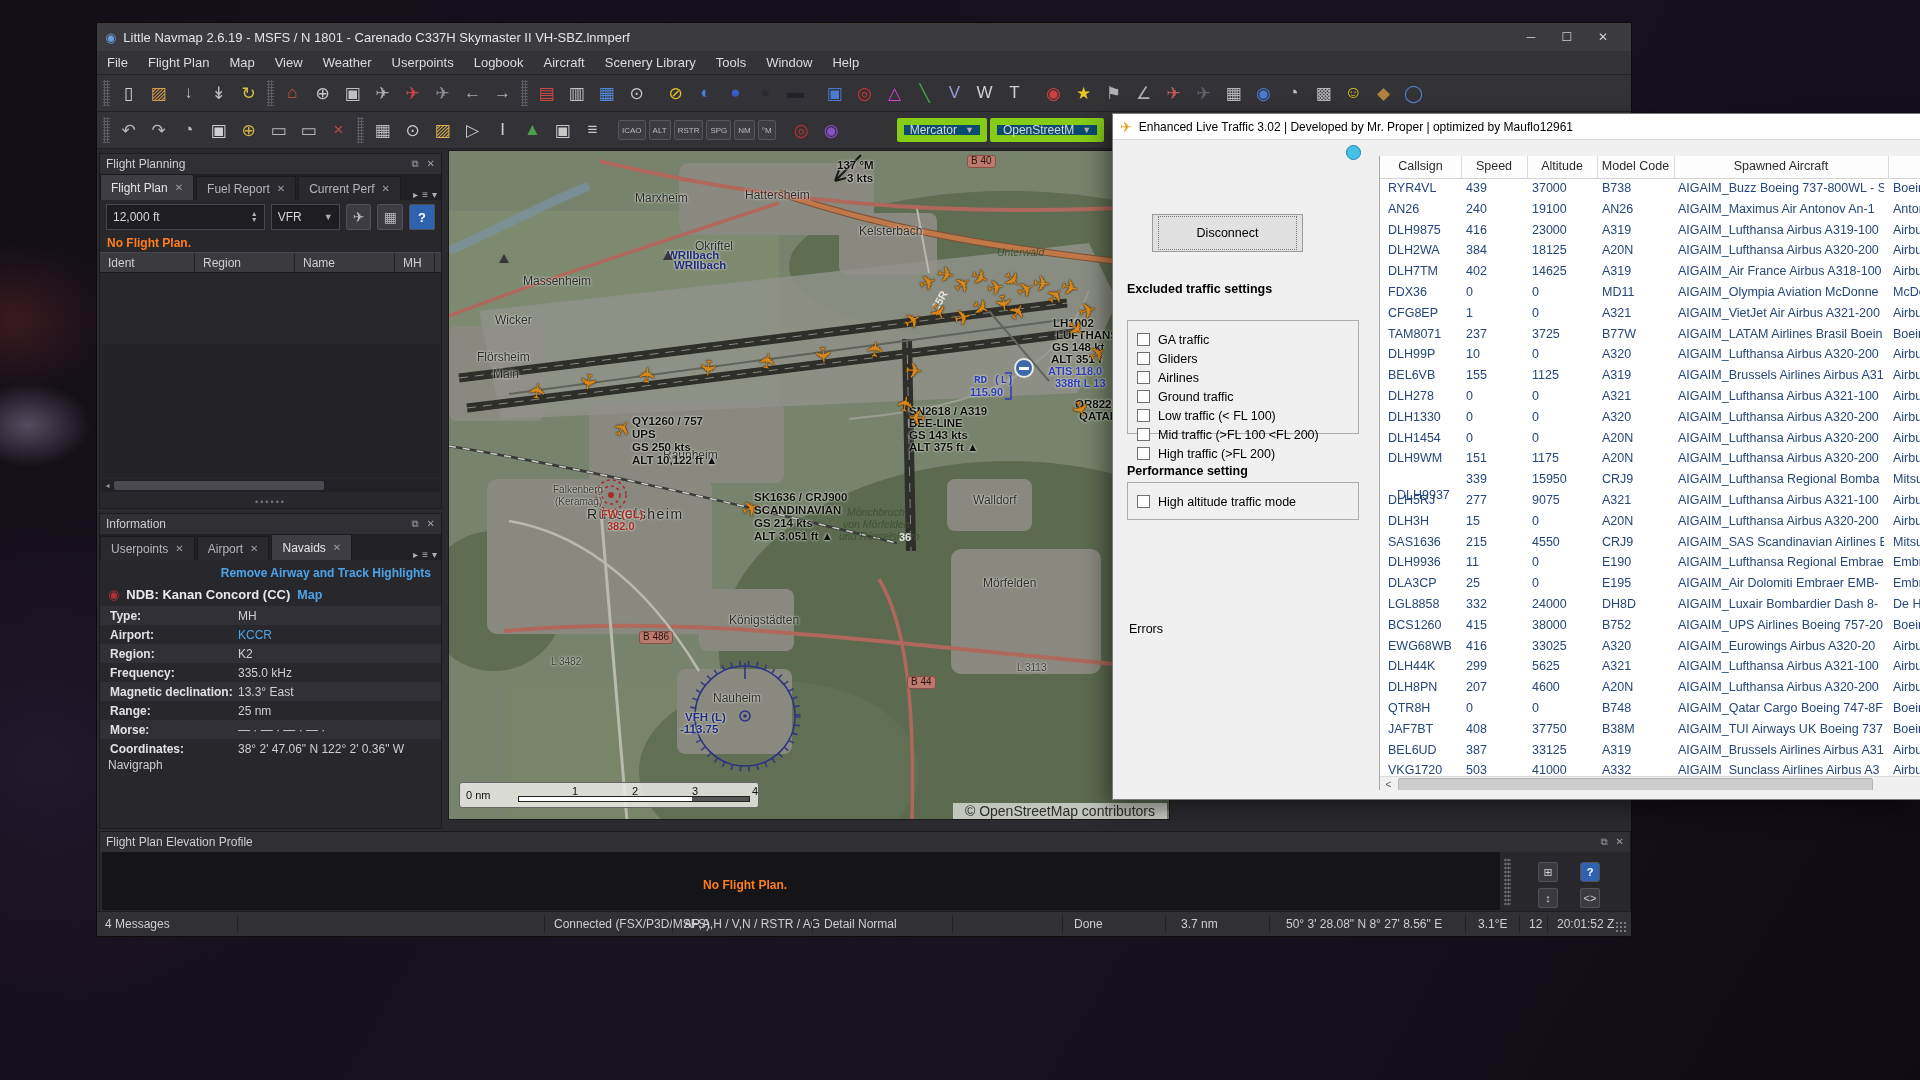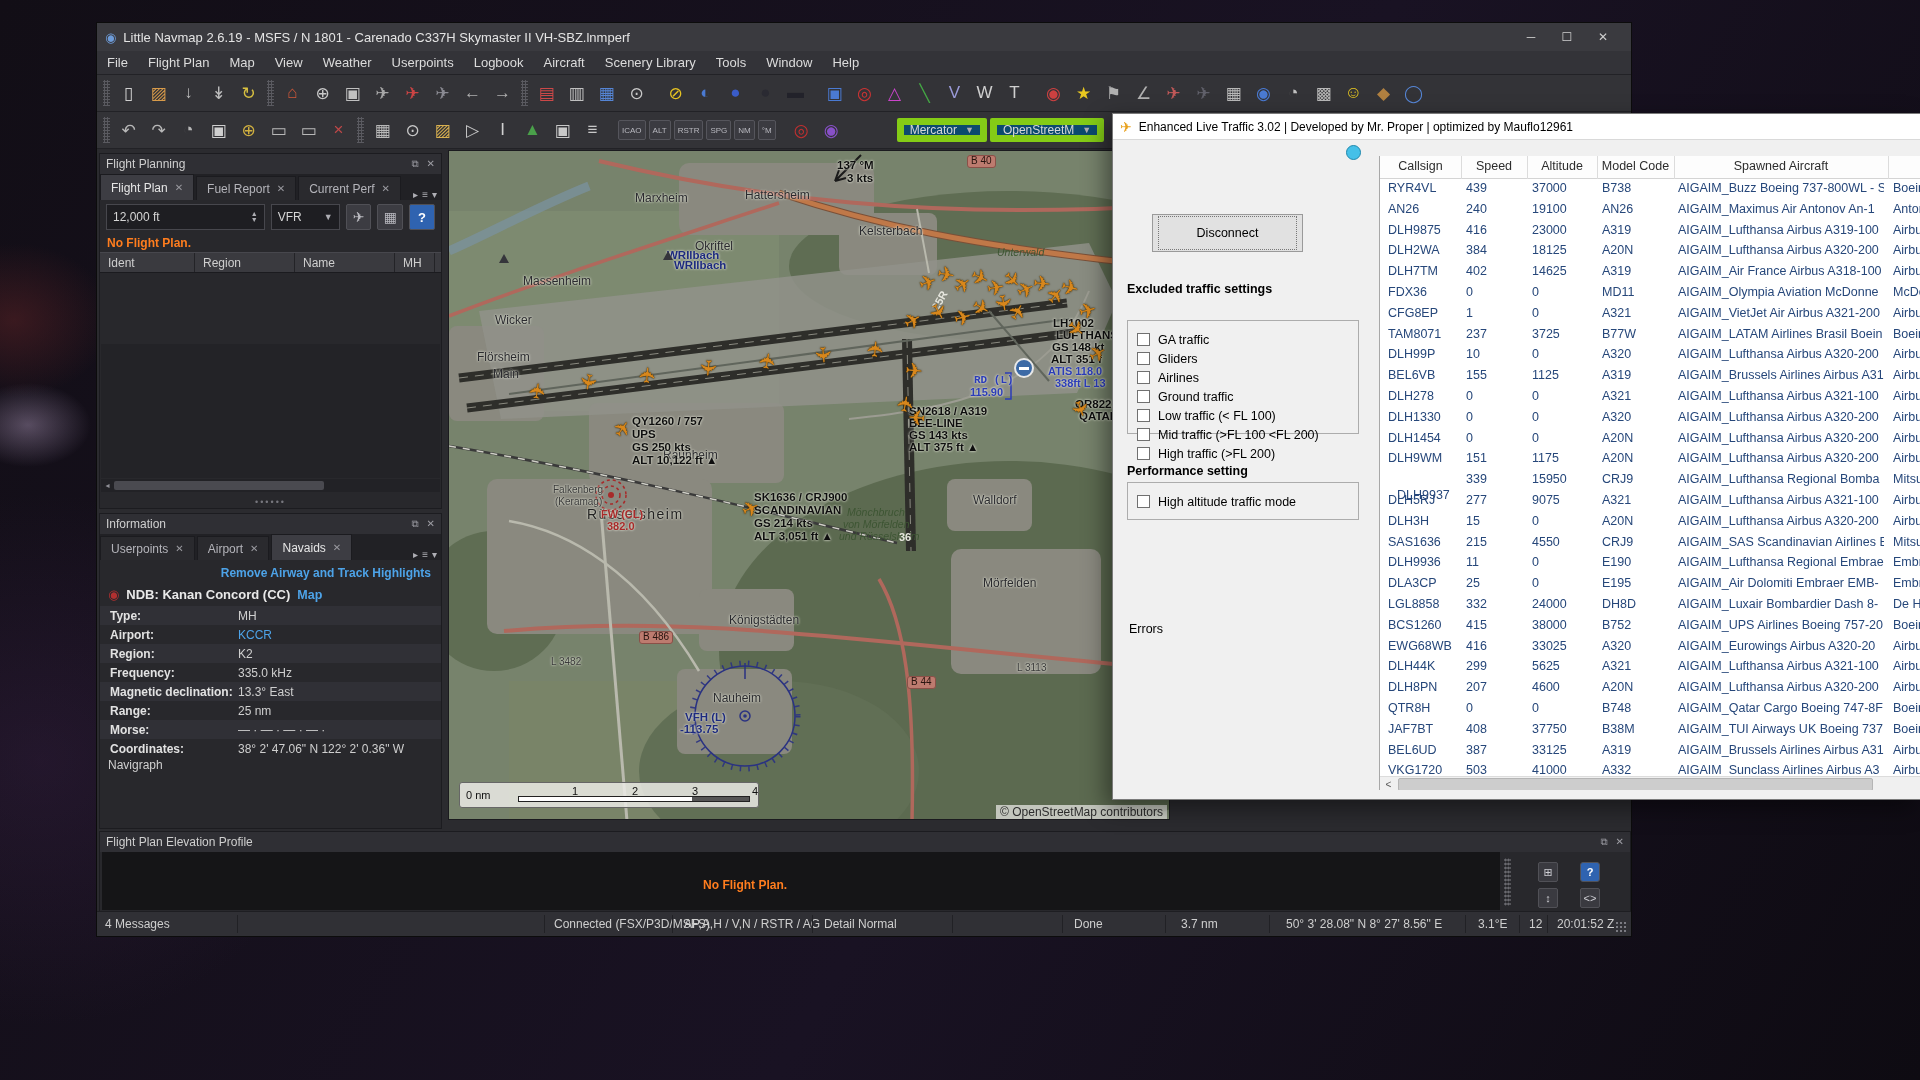--- a/index.html
+++ b/index.html
@@ -106,22 +106,22 @@
   #noentry { position:absolute; width:20px; height:20px; border-radius:50%; background:#3c6aa6;
     border:2px solid #e8e8e8; }
   #noentry::after { content:""; position:absolute; left:3px; right:3px; top:7px; height:3px; background:#fff; }
   #scalebar { position:absolute; left:10px; bottom:11px; width:300px; height:26px;
     background:rgba(235,235,230,.85); border:1px solid #666; border-radius:3px; font-size:11px; color:#111; }
   #scalebar .z { position:absolute; left:6px; top:6px; }
   #scalebar .num { position:absolute; top:2px; }
   #scalebar .bar { position:absolute; left:58px; right:8px; bottom:5px; height:6px; background:#fff;
     border:1px solid #222; }
   #scalebar .bar .dark { position:absolute; right:0; top:0; bottom:0; width:25%; background:#555; }
-  #attrib { position:absolute; right:2px; bottom:0; font-size:12px; color:#2c2c2c;
-    background:rgba(230,230,225,.75); padding:0 4px; }
+  #attrib { position:absolute; right:2px; bottom:0; font-size:14px; color:#2c2c2c;
+    background:rgba(230,230,225,.75); padding:0 12px; }
 
   
   #elev { left:2px; top:808px; width:1532px; height:82px; }
   #elev-content { position:absolute; left:2px; top:20px; right:130px; bottom:2px; background:#151517; }
   #elev-msg { position:absolute; left:46%; top:24px; transform:translateX(-50%); }
   #elev-ctrls { position:absolute; right:4px; top:22px; width:124px; bottom:2px; }
   .ectl { position:absolute; width:20px; height:20px; background:#3a3a40; border:1px solid #515157;
     border-radius:2px; color:#cfcfd4; display:flex; align-items:center; justify-content:center; font-size:11px; }
   .ectl.help { background:#2f63b0; color:#fff; border-radius:3px; font-weight:bold; }
   #elev-grip { position:absolute; left:2px; top:4px; width:7px; height:48px;

